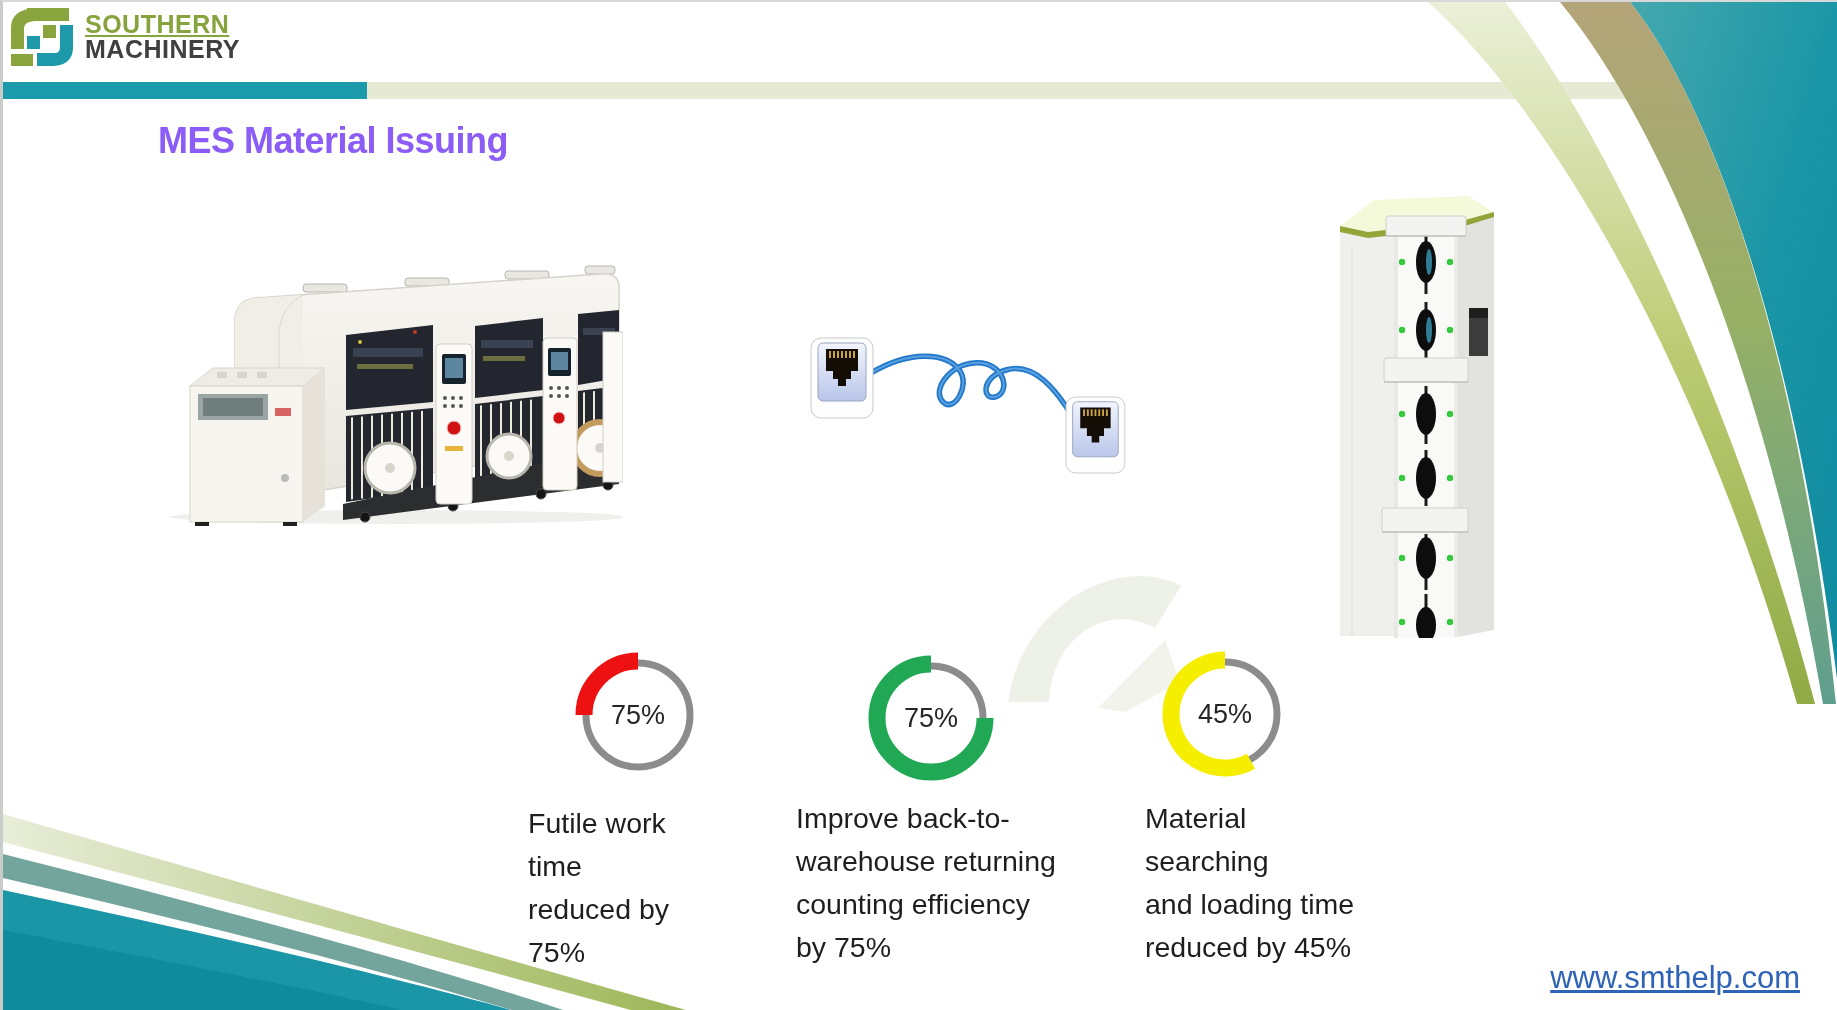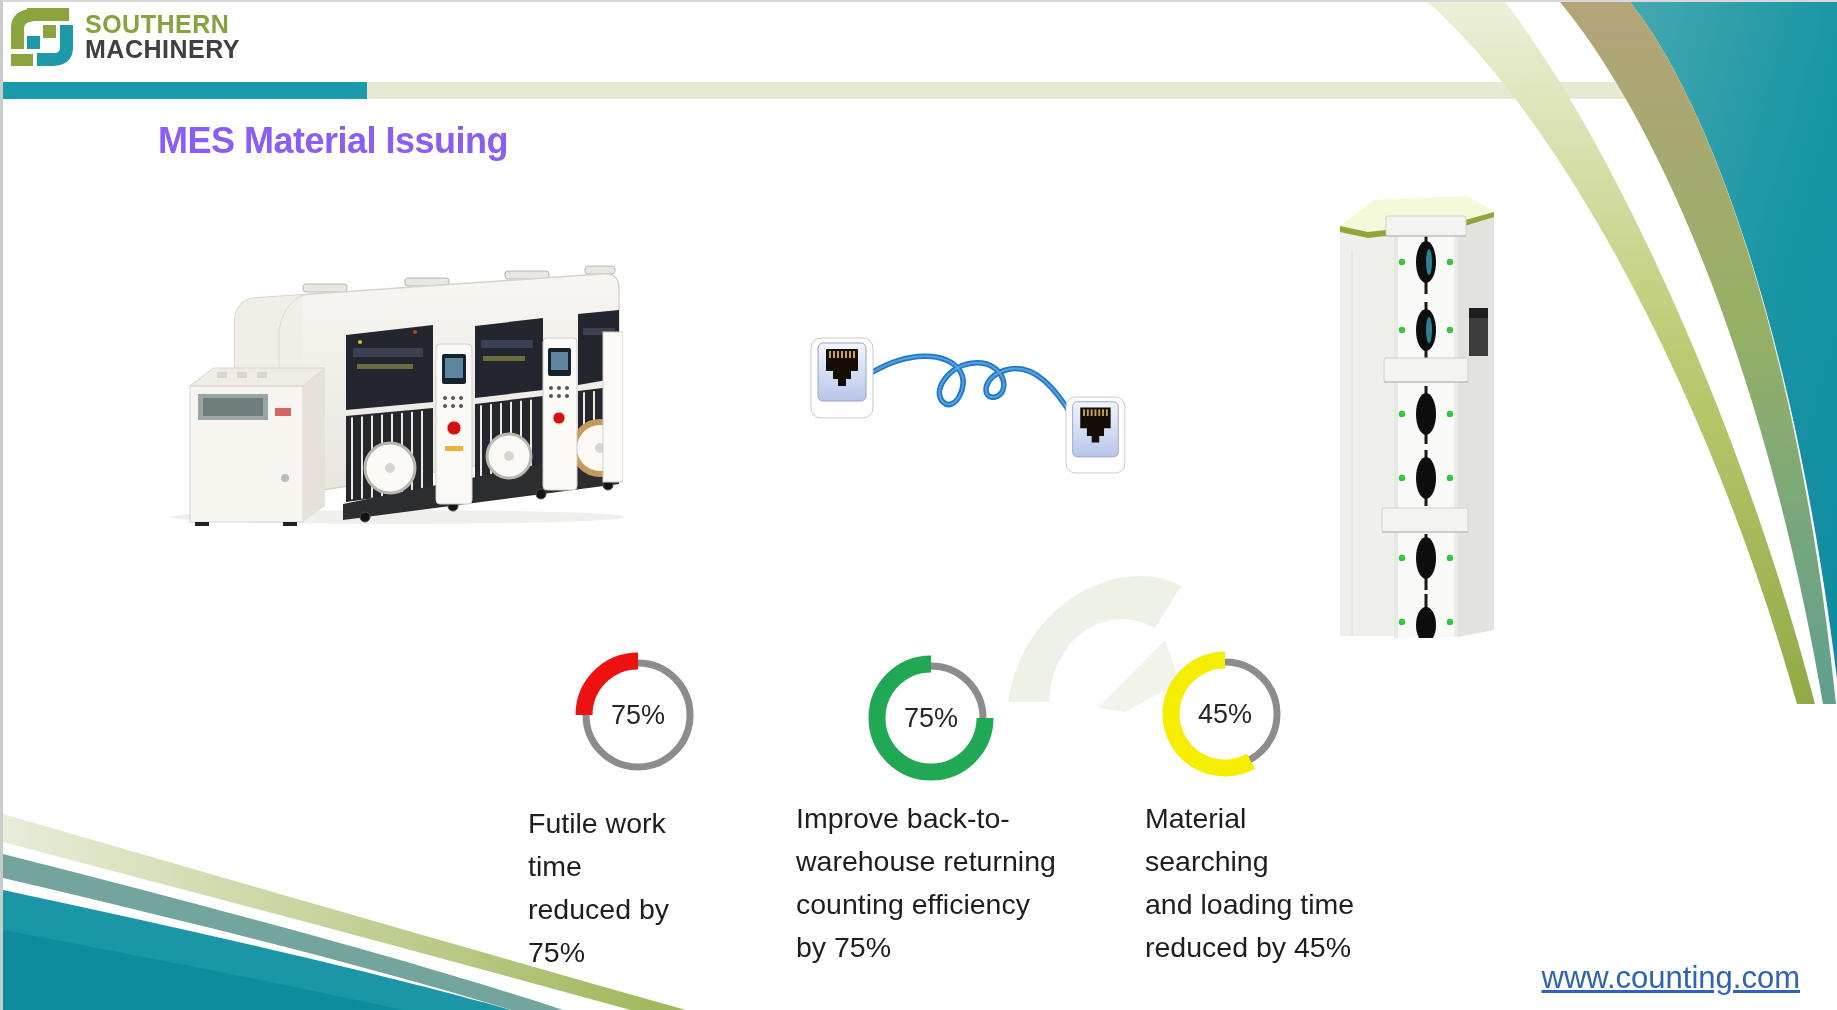--- a/index.html
+++ b/index.html
@@ -4,21 +4,21 @@
 <style>
   html,body{margin:0;padding:0;background:#ffffff;}
   .slide{
     position:relative;width:1837px;height:1010px;overflow:hidden;background:#fff;
     font-family:"Liberation Sans", sans-serif;box-sizing:border-box;
     border-left:3px solid #c9cdc9;border-top:2px solid #d8d8d8;
   }
   .abs{position:absolute;}
   
   .logo-text{position:absolute;left:82px;top:10px;font-weight:bold;letter-spacing:.5px;line-height:25px;font-size:25px;}
-  .logo-text .l1{color:#87a33d;display:block;}
+  .logo-text .l1{color:#87a33d;display:block;text-decoration:underline;}
   .logo-text .l2{color:#404040;display:block;}
   .page-title{position:absolute;left:500px;top:8px;width:660px;text-align:center;
     font-size:37px;font-weight:bold;letter-spacing:-1px;color:#0d0d0d;}
   .bar-teal{position:absolute;left:0;top:80px;width:364px;height:17px;background:#1b9aab;z-index:1;}
   .bar-pale{position:absolute;left:364px;top:80px;width:1340px;height:17px;background:#e6ead4;z-index:1;}
   .section-heading{position:absolute;left:155px;top:118px;font-size:36px;font-weight:bold;
     letter-spacing:-.5px;color:#8b5cf6;z-index:3;}
   
   .kpi{position:absolute;width:140px;height:140px;z-index:3;}
   .kpi svg{position:absolute;left:0;top:0;width:140px;height:140px;}
@@ -343,15 +343,15 @@
 75%</div>
   <div class="caption" style="left:793px;top:795px;width:320px">Improve back-to-
 warehouse returning
 counting efficiency
 by 75%</div>
   <div class="caption" style="left:1142px;top:795px;width:330px">Material
 searching
 and loading time
 reduced by 45%</div>
 
-  <a class="footer-link" href="#">www.counting.com</a>
+  <a class="footer-link" href="#">www.smthelp.com</a>
 
 </div>
 
 </body></html>

